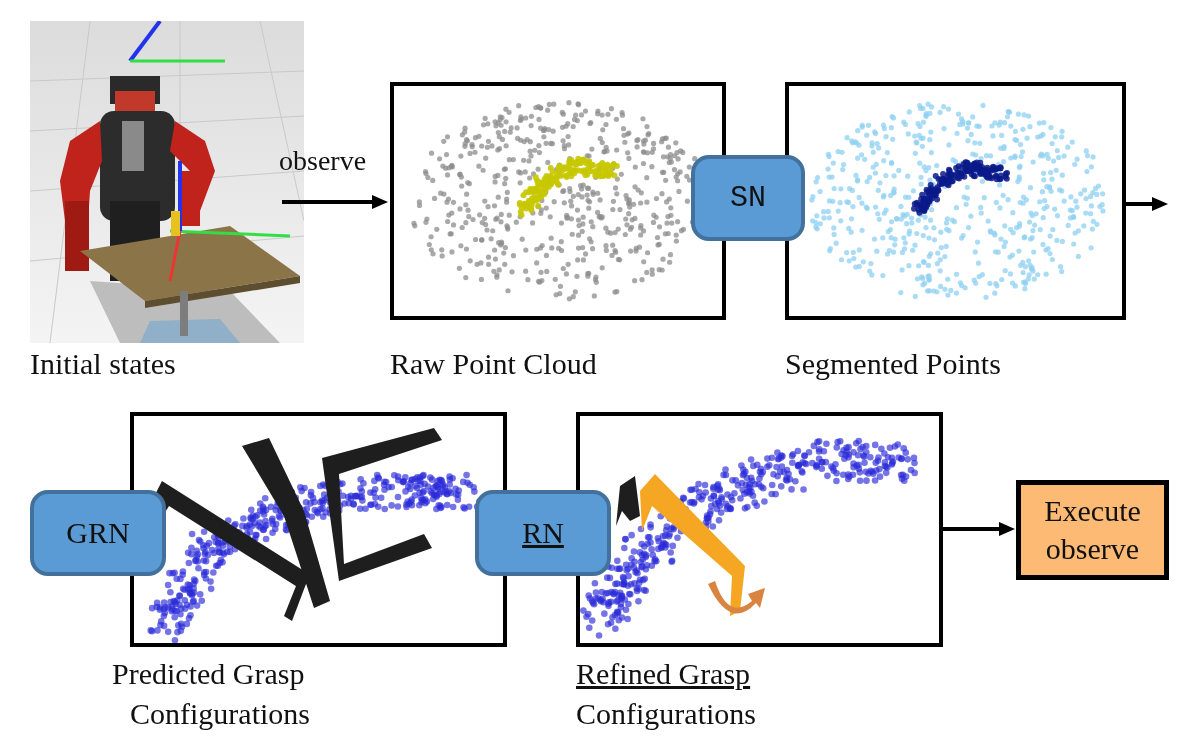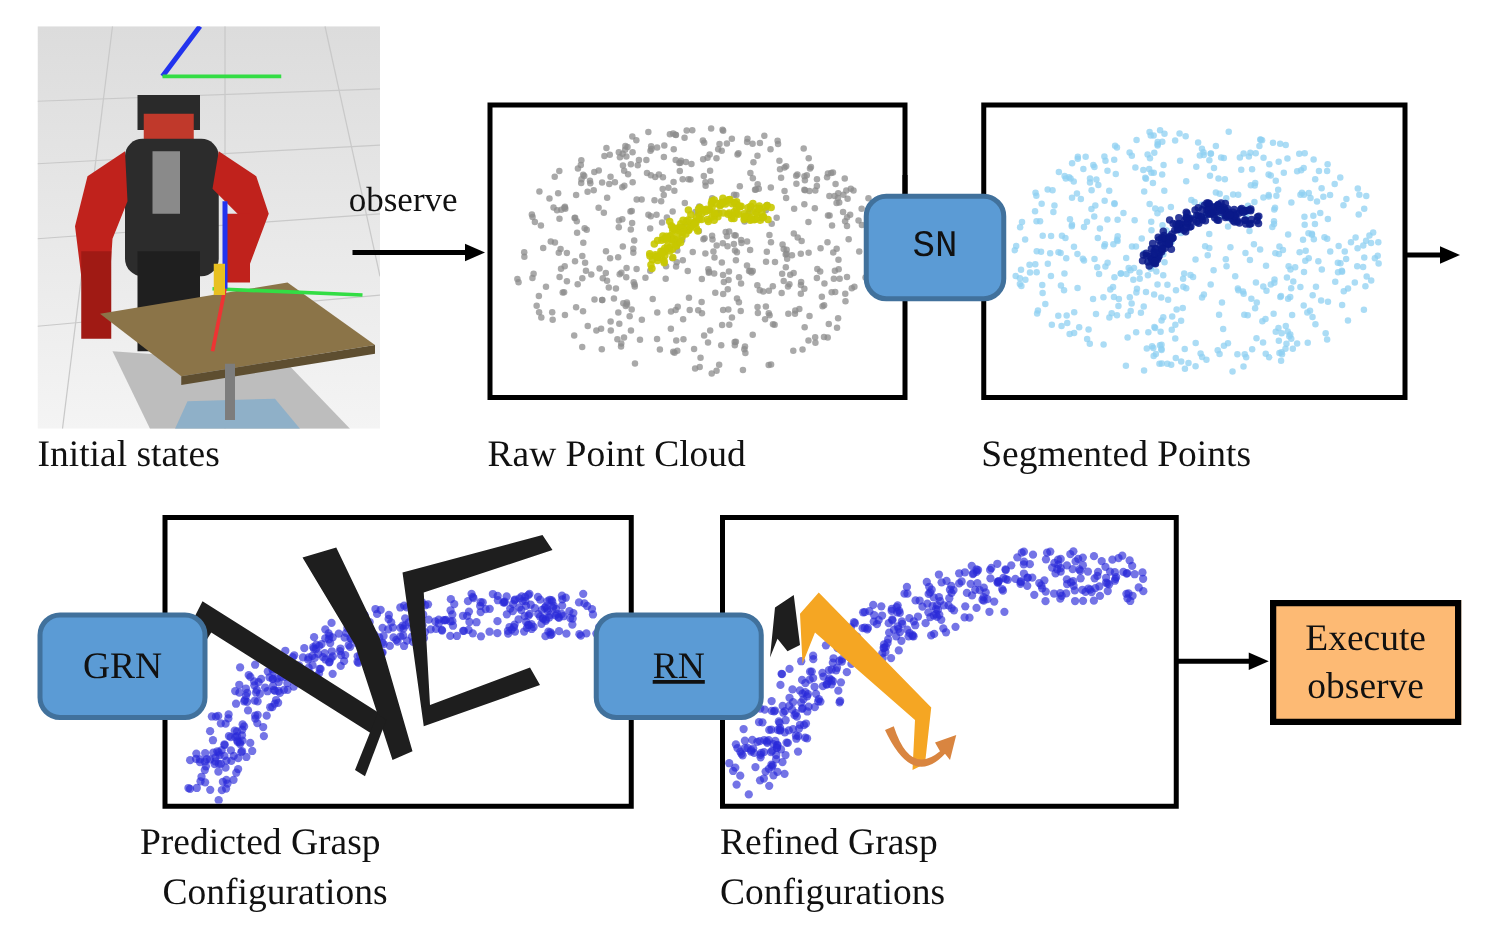--- a/index.html
+++ b/index.html
@@ -2315,21 +2315,21 @@
       <circle cx="321.99771113553913" cy="62.640736269597305" r="3.3" fill="#2a2ad8" fill-opacity="0.65"></circle>
       <circle cx="218.8426616363426" cy="49.21788535277261" r="3.3" fill="#2a2ad8" fill-opacity="0.65"></circle>
       <circle cx="239.13040072383842" cy="25.343884639602102" r="3.3" fill="#2a2ad8" fill-opacity="0.65"></circle>
       <circle cx="126.88284322474284" cy="102.37366965383929" r="3.3" fill="#2a2ad8" fill-opacity="0.65"></circle>
       <circle cx="263.2257907549971" cy="58.808565379031265" r="3.3" fill="#2a2ad8" fill-opacity="0.65"></circle>
       <polygon points="40,70 55,60 60,100 50,105 42,95 36,110" fill="#1e1e1e"></polygon>
       <polygon points="60,75 75,58 165,150 160,195 150,200 152,160 72,90 62,115" fill="#f5a623"></polygon>
       <path d="M135,165 Q148,205 172,185 L168,178 L185,172 L180,192 L176,187 Q150,215 128,168 Z" fill="#d98540"></path>
     </svg>
 </div>
-<div class="caption" style="left:576px;width:330px;top:655px;">Refined Grasp</div>
+<div class="caption" style="left:576px;width:330px;top:655px;text-decoration:underline;">Refined Grasp</div>
 <div class="caption" style="left:576px;width:330px;top:695px;">Configurations</div>
 
 <div class="netbox" style="left:475px;top:490px;width:136px;height:86px;text-decoration:underline;">
   <span>RN</span>
 </div>
 
 <svg class="abs" style="left:941px;top:519px;" width="78" height="20">
   <line x1="0" y1="10" x2="60" y2="10" stroke="#000" stroke-width="4"></line>
   <polygon points="58,3 74,10 58,17" fill="#000"></polygon>
 </svg>

